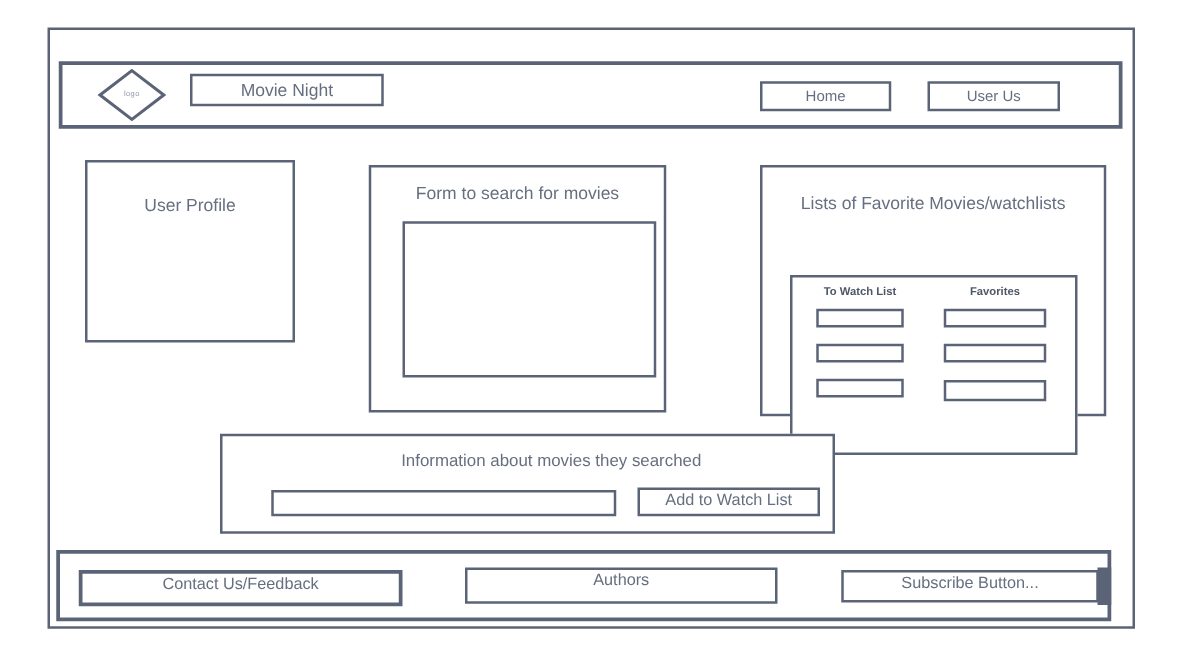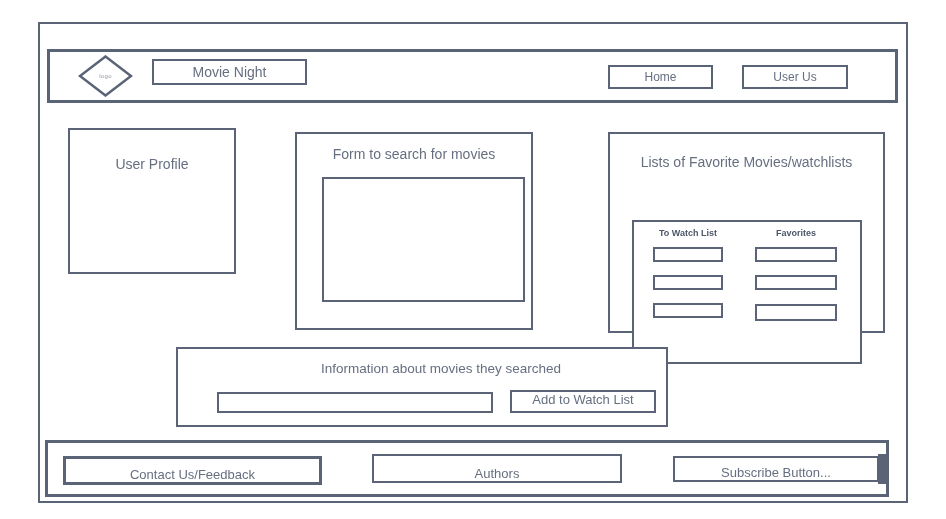--- a/index.html
+++ b/index.html
@@ -51,21 +51,21 @@
   
   .movie-info-card { left: 136px; top: 323px; width: 492px; height: 80px; padding-top: 12px; }
   .movie-info-card .card-title { font-size: 13.5px; padding-left: 38px; }
   .movie-info-input { box-sizing: border-box; position: absolute; left: 39px; top: 43px; width: 276px; height: 21px;
     border: 2px solid #5b6477; background: #fff; outline: none; font-family: "Liberation Sans", sans-serif; font-size: 12px; color: #666f80; padding: 0 6px; }
   .add-watchlist-btn { left: 332px; top: 41px; width: 146px; height: 23px;
     display: flex; align-items: flex-start; justify-content: center; font-size: 13px; }
 
   
   .footer-bar { left: 5px; top: 416px; width: 844px; height: 57px; border-width: 3px; }
-  .footer-btn { display: flex; align-items: flex-end; justify-content: center; font-size: 13px; }
+  .footer-btn { display: flex; align-items: flex-start; justify-content: center; font-size: 13px; }
   .contact-btn { left: 15px; top: 13px; width: 259px; height: 29px; border-width: 3px; }
   .authors-btn { left: 324px; top: 11px; width: 250px; height: 29px; }
   .subscribe-btn { left: 625px; top: 13px; width: 206px; height: 26px; }
   .subscribe-btn::after {
     content: ""; position: absolute; right: -12px; top: -4px; width: 11px; height: calc(100% + 8px);
     background: #5b6477;
   }
 </style>
 </head>
 <body>

